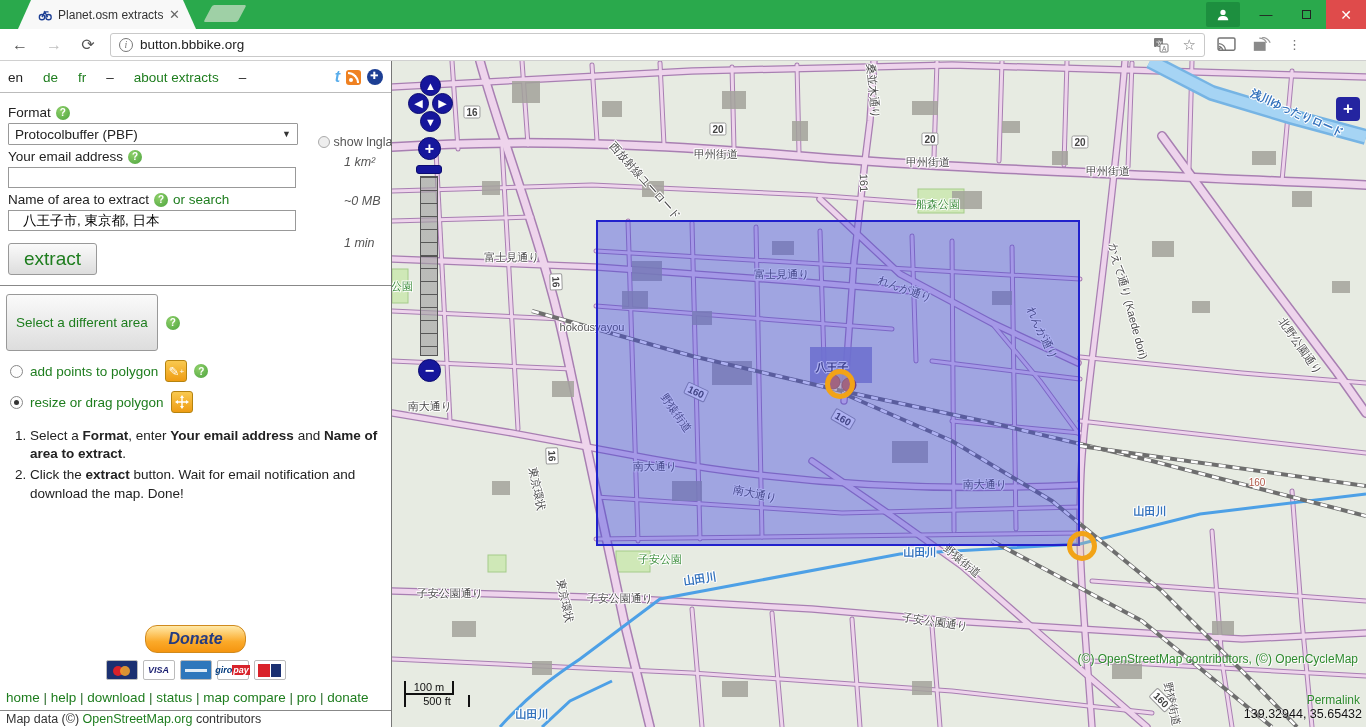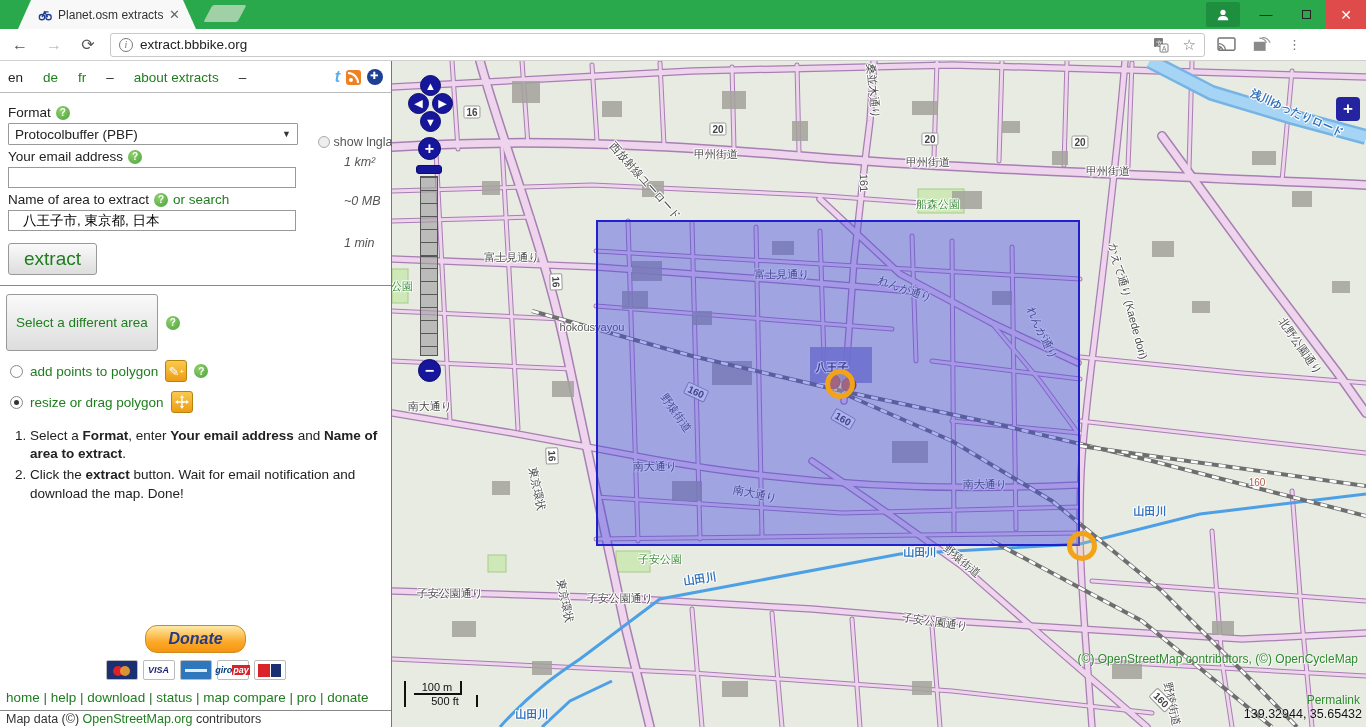--- a/index.html
+++ b/index.html
@@ -97,21 +97,21 @@
   .map-label.station{color:#3a3a55;font-weight:bold;}
   .map-label.routered{color:#b05848;font-size:10px;}
   .sel-rect{position:absolute;background:rgba(62,70,224,0.42);border:2px solid #2121cc;}
   .handle{position:absolute;width:30px;height:30px;border:5px solid #f2a317;border-radius:50%;background:rgba(248,204,130,0.25);transform:translate(-50%,-50%);}
   .pan-btn{position:absolute;width:21px;height:21px;background:#16169c;border-radius:50%;color:#fff;display:flex;align-items:center;justify-content:center;font-size:11px;border:1px solid #0b0b70;}
   .pan-big{width:23px;height:23px;font-size:16px;font-weight:bold;}
   .zoom-handle{position:absolute;width:26px;height:9px;background:#16169c;border:1px solid #0b0b70;border-radius:3px;}
   .zoom-ladder{position:absolute;width:18px;background:rgba(150,150,150,0.45);border:1px solid #555;
      background-image:repeating-linear-gradient(rgba(60,60,60,.8) 0 1.5px,rgba(170,170,170,.35) 1.5px 13px);}
   .layer-btn{position:absolute;width:24px;height:24px;background:#2424a0;border-radius:4px;color:#fff;font-size:17px;font-weight:bold;display:flex;align-items:center;justify-content:center;}
-  .scale{position:absolute;left:12px;top:620px;border-left:2px solid #111;padding-left:8px;font-size:11px;color:#111;}
+  .scale{position:absolute;left:12px;top:620px;border-left:2px solid #111;padding-left:0;font-size:11px;color:#111;}
   .scale-m{width:48px;border-bottom:2px solid #111;border-right:2px solid #111;text-align:center;padding-bottom:0;}
   .scale-f{width:64px;border-right:2px solid #111;text-align:center;}
   .attrib{position:absolute;right:8px;top:591px;font-size:12px;color:#2d8a2d;text-shadow:0 0 2px #fff,1px 1px 0 #fff;}
   .permalink{position:absolute;right:6px;top:632px;font-size:12px;color:#2d8a2d;text-shadow:0 0 2px #fff;}
   .coords{position:absolute;right:4px;top:646px;font-size:12.5px;color:#111;text-shadow:0 0 2px #fff;}
 </style>
 </head>
 <body>
 
 <div class="tabstrip">
@@ -138,21 +138,21 @@
       </div>
     <div class="win-btn close-btn">✕</div>
   </div>
 </div>
 <div class="toolbar">
   <span class="nav-ic">←</span>
   <span class="nav-ic fwd">→</span>
   <span class="nav-ic">⟳</span>
   <div class="urlbar">
     <span class="info-ic">i</span>
-    <span class="url-text">extract.bbbike.org</span>
+    <span class="url-text">button.bbbike.org</span>
     <span style="margin-left:auto;display:flex;gap:14px;align-items:center;">
       <svg width="16" height="16" viewBox="0 0 16 16">
           <rect x="1" y="1" width="9" height="9" rx="1" fill="#7a7a7a"></rect>
           <text x="3" y="8.5" font-size="7" fill="#fff">文</text>
           <rect x="7" y="7" width="8" height="8" rx="1" fill="#fff" stroke="#7a7a7a"></rect>
           <text x="9" y="13.5" font-size="6.5" fill="#7a7a7a">A</text>
         </svg>
       <span style="color:#767676;font-size:15px;">☆</span>
     </span>
   </div>

